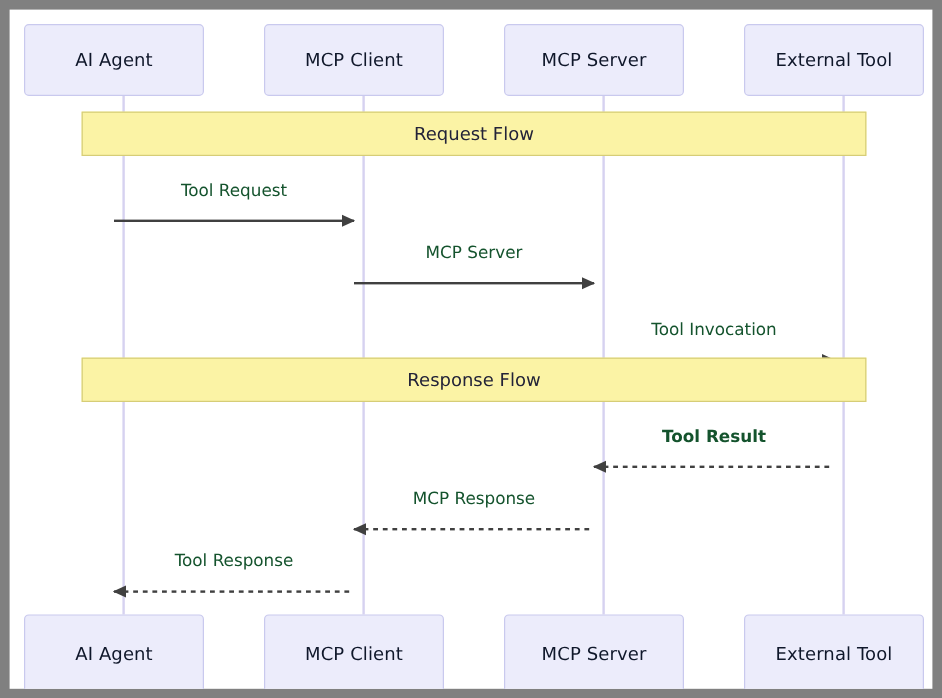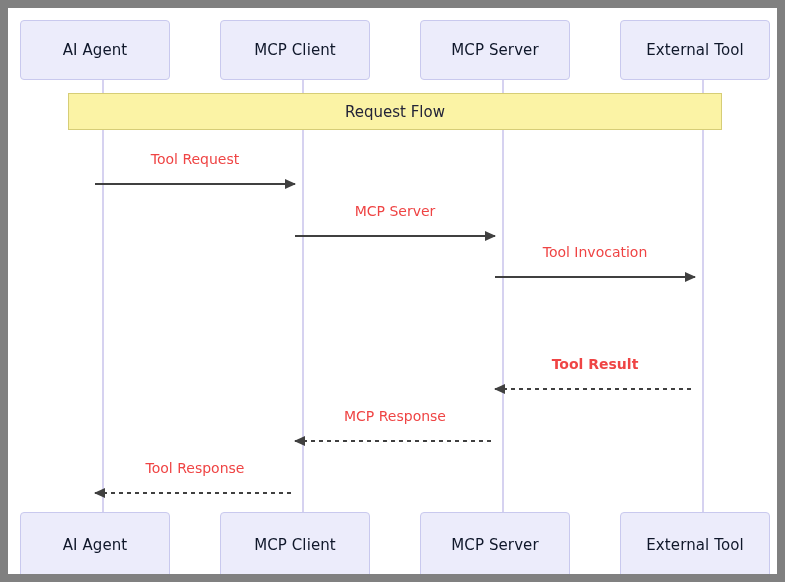--- a/index.html
+++ b/index.html
@@ -80,21 +80,21 @@
     height: 34px;
   }
   .message-label {
     position: absolute;
     left: 0;
     right: 0;
     top: 0;
     text-align: center;
     font-family: "DejaVu Sans", "Liberation Sans", sans-serif;
     font-size: 14px;
-    color: #ef4444;
+    color: #14532d;
     white-space: nowrap;
     line-height: 16px;
   }
   .message-line {
     position: absolute;
     left: 0;
     right: 0;
     bottom: 0;
     height: 2px;
   }
@@ -157,26 +157,29 @@
       <span class="message-line solid"></span>
       <span class="arrowhead right"></span>
     </div>
 
     <div class="message" style="left:287px; top:195px; width:200px;">
       <span class="message-label">MCP Server</span>
       <span class="message-line solid"></span>
       <span class="arrowhead right"></span>
     </div>
 
-    <div class="message" style="left:487px; top:236px; width:200px;">
+    <div class="message" style="left:487px; top:259px; width:200px;">
       <span class="message-label">Tool Invocation</span>
       <span class="message-line solid"></span>
       <span class="arrowhead right"></span>
     </div>
 
+    <div class="flow-banner" style="left:60px; top:290px; width:654px; height:37px;">
+      <span class="flow-banner-label">Response Flow</span>
+    </div>
 
     <div class="message" style="left:487px; top:348px; width:200px;font-weight:bold;">
       <span class="message-label">Tool Result</span>
       <span class="message-line dotted"></span>
       <span class="arrowhead left"></span>
     </div>
 
     <div class="message" style="left:287px; top:400px; width:200px;">
       <span class="message-label">MCP Response</span>
       <span class="message-line dotted"></span>

